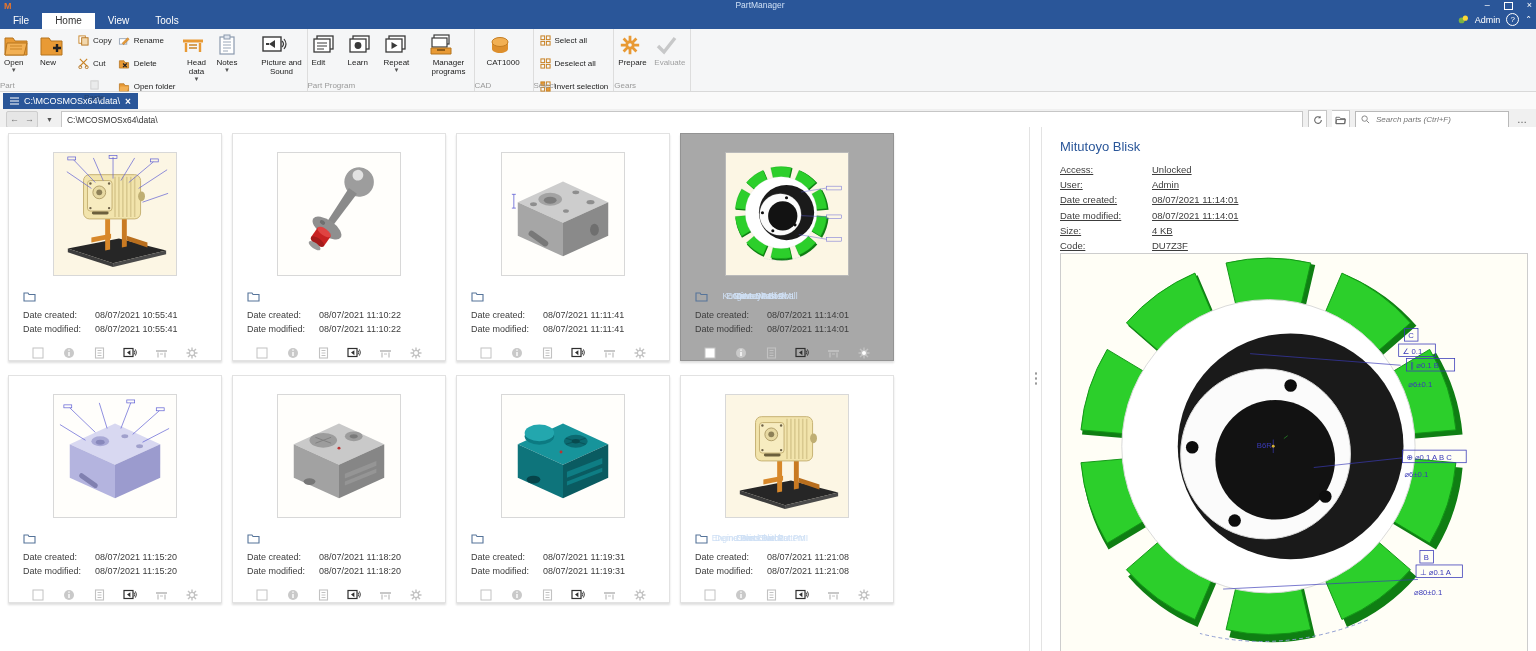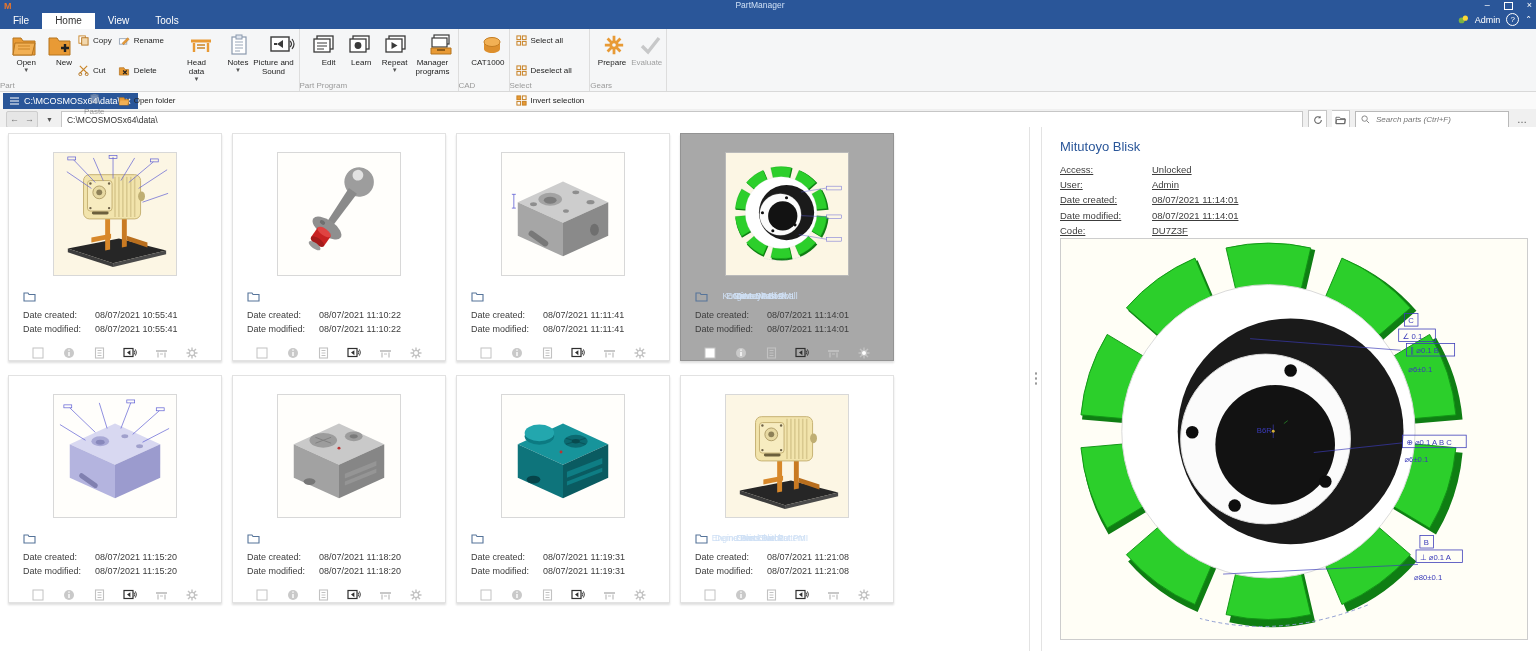--- a/index.html
+++ b/index.html
@@ -19,26 +19,26 @@
   .mtab.active{background:#fff;color:#333;}
   .menu-right{position:absolute;right:4px;top:2px;display:flex;align-items:center;gap:6px;color:#fff;font-size:9px;}
   .help-circ{width:11px;height:11px;border:1px solid #fff;border-radius:50%;display:flex;align-items:center;justify-content:center;font-size:8px;}
   .chev-up{font-size:8px;}
   
   .ribbon{height:62px;background:#f5f6f7;border-bottom:1px solid #d9d9d9;display:flex;align-items:stretch;}
   .rgroup{position:relative;display:flex;flex-direction:column;border-right:1px solid #ddd;padding:2px 3px 12px;}
   .rbody{display:flex;align-items:flex-start;gap:2px;flex:1;}
   .rgrouplabel{position:absolute;bottom:1px;left:0;right:0;text-align:left;font-size:8px;color:#9a9a9a;}
   .rbtn{display:flex;cursor:default;}
-  .rbtn.big{flex-direction:column;align-items:flex-end;width:32px;padding:1px 1px;}
-  .rbtn.big.wide{width:42px;}
+  .rbtn.big{flex-direction:column;align-items:flex-start;width:32px;padding:1px 1px;}
+  .rbtn.big.wide{width:42px;margin-left:8px;}
   .rbtn.big .ric{height:26px;display:flex;align-items:center;justify-content:center;}
   .rbtn.big .rlabel{font-size:8px;color:#222;text-align:center;line-height:1.15;}
   .ddv{font-size:6px;color:#555;display:block;}
-  .rstack{display:flex;flex-direction:column;justify-content:flex-start;gap:16px;padding-top:2px;}
+  .rstack{display:flex;flex-direction:column;justify-content:flex-start;gap:9px;padding-top:2px;}
   .rbtn.small{align-items:center;gap:3px;font-size:8px;color:#222;height:14px;padding:0 2px;}
   .rbtn.small .ric{width:13px;height:12px;display:flex;align-items:center;justify-content:center;}
   .disabled{opacity:.42;filter:grayscale(.9);flex-direction:column;}
   
   .tabstrip{height:17px;background:#fafafa;display:flex;align-items:flex-end;}
   .doctab{background:#2a5699;color:#fff;font-size:9px;height:16px;display:flex;align-items:center;gap:5px;padding:0 7px;margin-left:3px;}
   .doctab .close{font-size:10px;font-weight:bold;cursor:default;}
   
   .addressbar{height:21px;background:#f0f0f0;border-bottom:1px solid #d6d6d6;display:flex;align-items:center;padding:0 6px;gap:5px;}
   .navbox{display:flex;align-items:center;background:#e6e6e6;border:1px solid #cdcdcd;border-radius:2px;height:15px;}
@@ -1092,20 +1092,24 @@
         </div>
       <div class="row">
           <span class="lab">Date created:</span>
           <span>08/07/2021 11:14:01</span>
         </div>
       <div class="row">
           <span class="lab">Date modified:</span>
           <span>08/07/2021 11:14:01</span>
         </div>
       <div class="row">
+          <span class="lab">Size:</span>
+          <span>4 KB</span>
+        </div>
+      <div class="row">
           <span class="lab">Code:</span>
           <span>DU7Z3F</span>
         </div>
     </div>
     <div class="media-box">
       <svg viewBox="0 0 483 400" preserveAspectRatio="xMidYMid meet">
         <g class="blisk-g">
             <path d="M174.5,4.1 A198,198 0 0 1 263.5,4.1 L251.8,54.7 A146,146 0 0 0 186.2,54.7 Z" fill="#0f7e13"></path>
             <path d="M296.4,14.7 A198,198 0 0 1 368.4,67.1 L329.2,101.2 A146,146 0 0 0 276.0,62.6 Z" fill="#0f7e13"></path>
             <path d="M388.7,95.0 A198,198 0 0 1 416.2,179.7 L364.4,184.3 A146,146 0 0 0 344.1,121.8 Z" fill="#0f7e13"></path>

